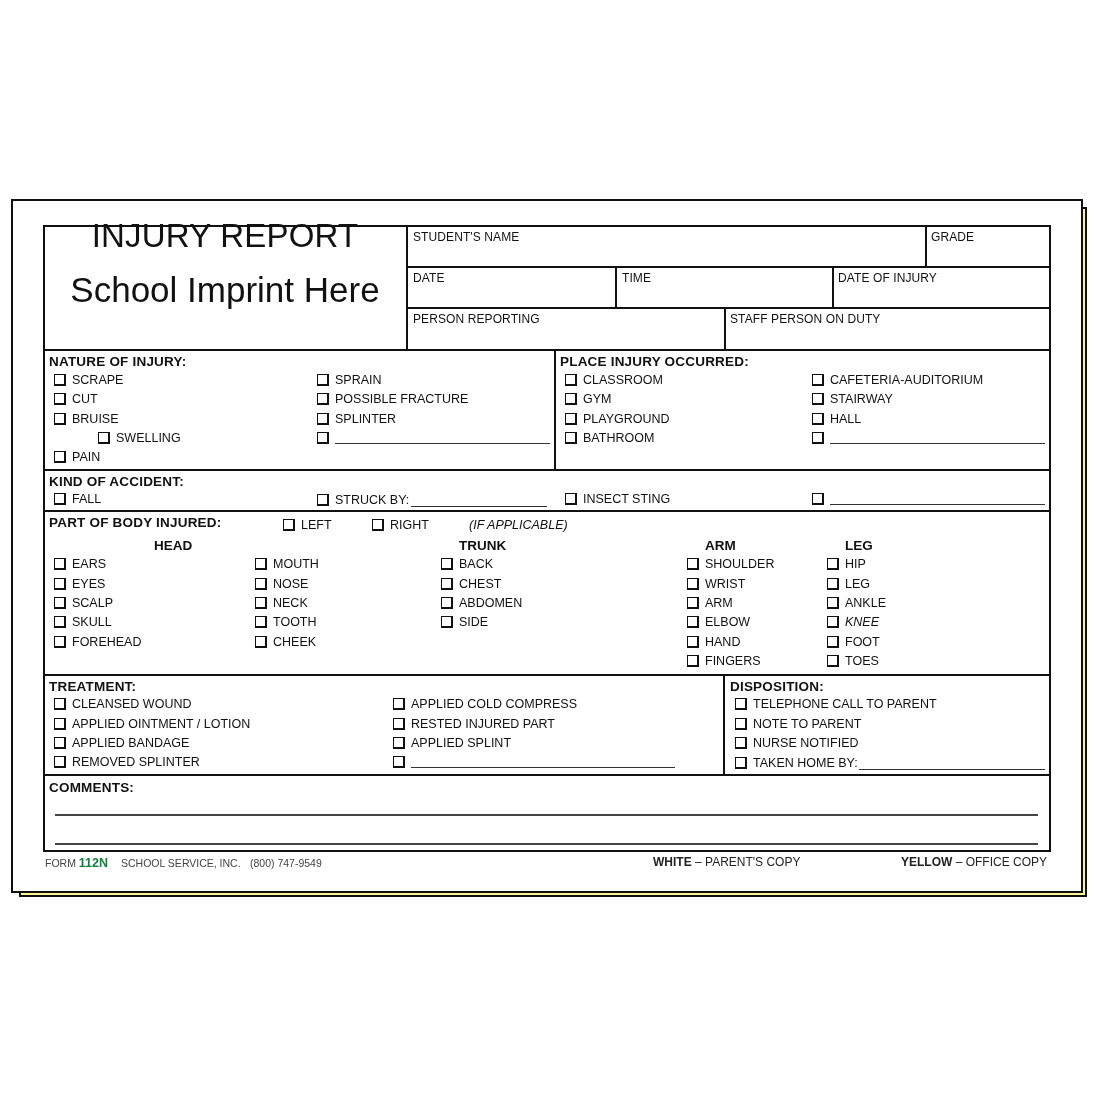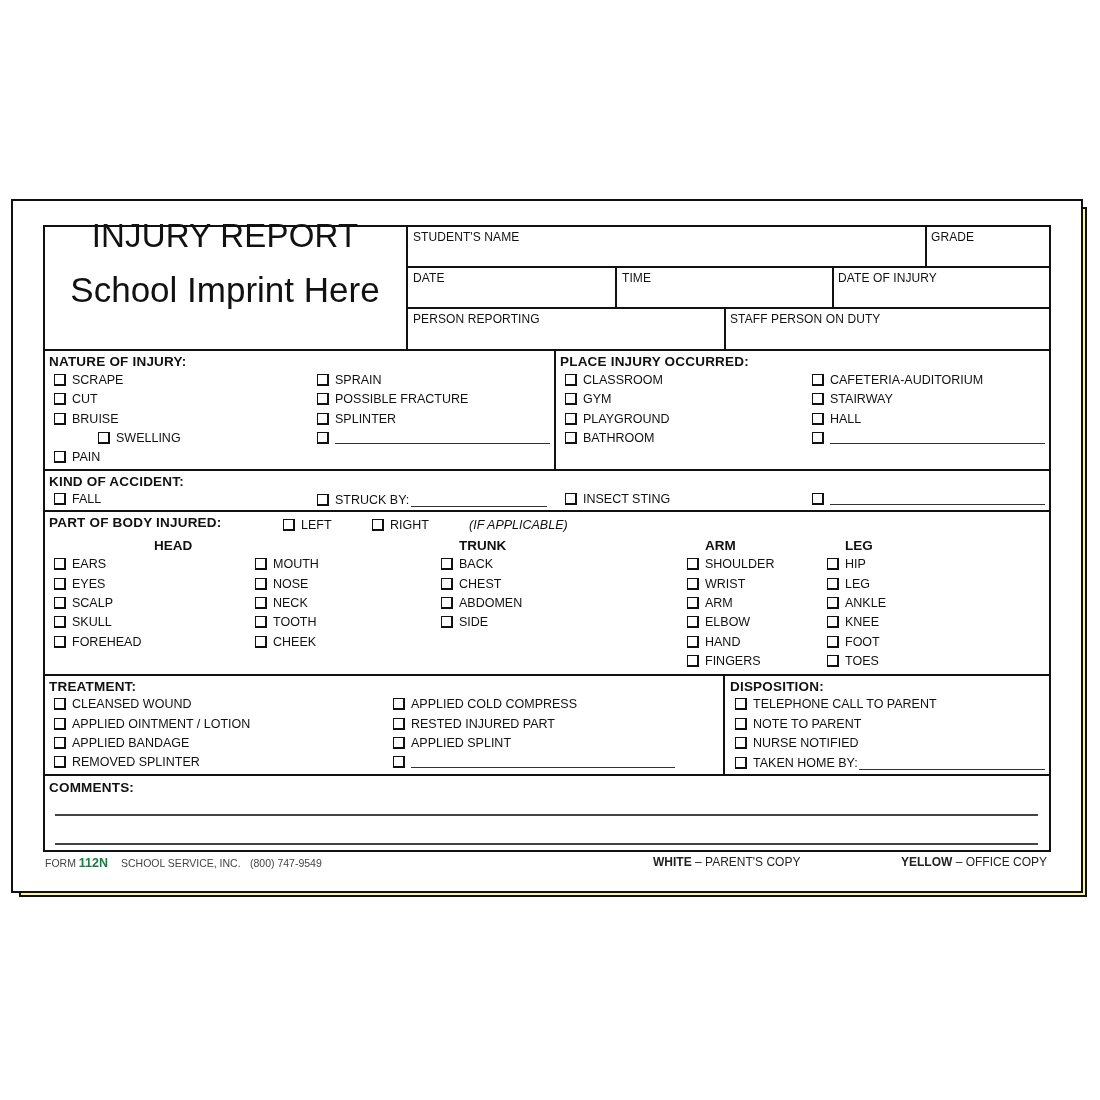--- a/index.html
+++ b/index.html
@@ -254,21 +254,21 @@
     <span>HIP</span>
   </div>
 <div class="item" style="left:827px; top:577px;">
     <span class="cb"></span>
     <span>LEG</span>
   </div>
 <div class="item" style="left:827px; top:596px;">
     <span class="cb"></span>
     <span>ANKLE</span>
   </div>
-<div class="item" style="left:827px; top:615px;">
+<div class="item" style="left:827px; top:615px;font-style:italic;">
     <span class="cb"></span>
     <span>KNEE</span>
   </div>
 <div class="item" style="left:827px; top:635px;">
     <span class="cb"></span>
     <span>FOOT</span>
   </div>
 <div class="item" style="left:827px; top:654px;">
     <span class="cb"></span>
     <span>TOES</span>

